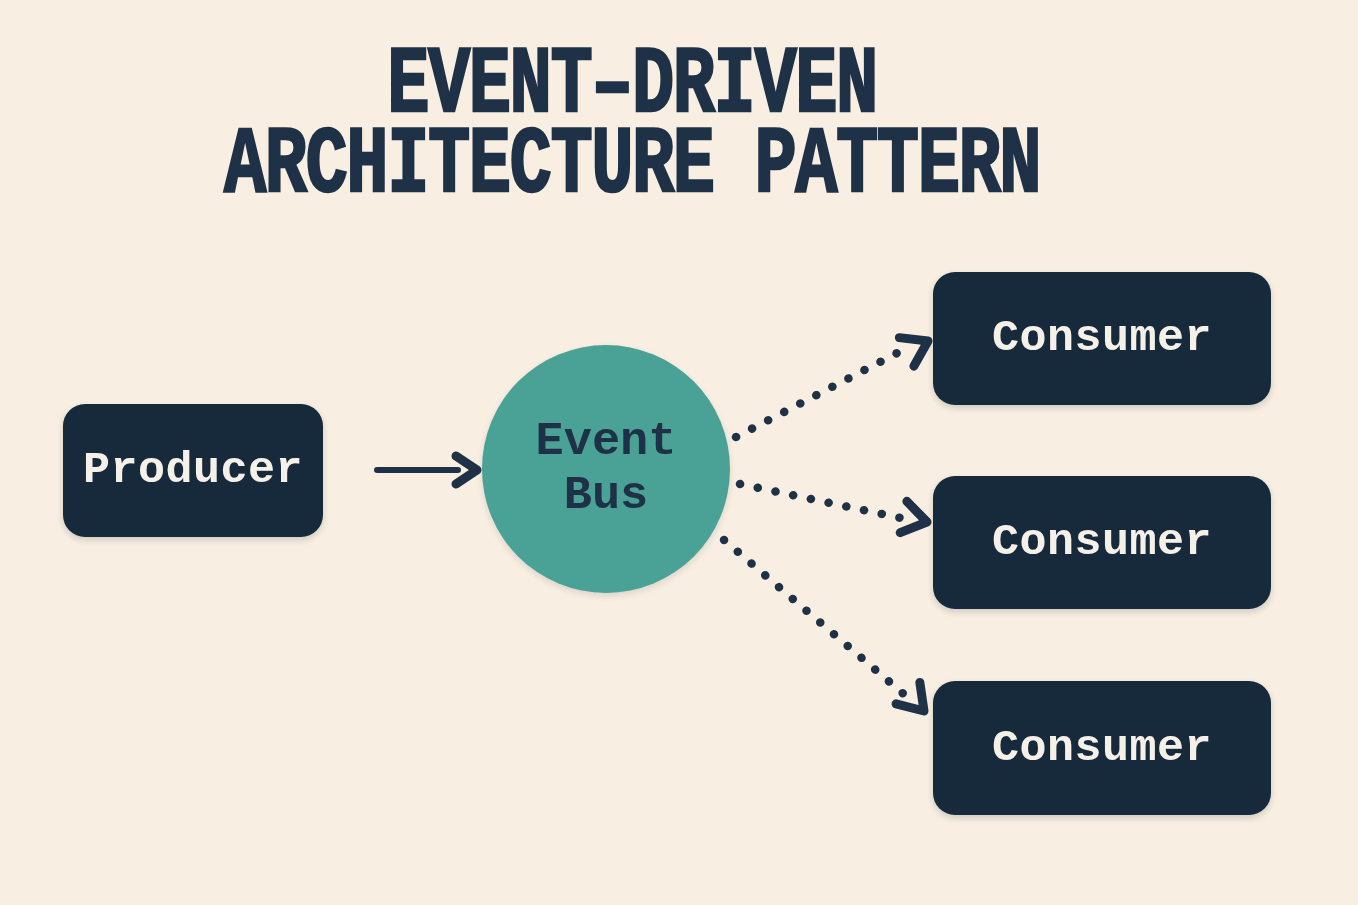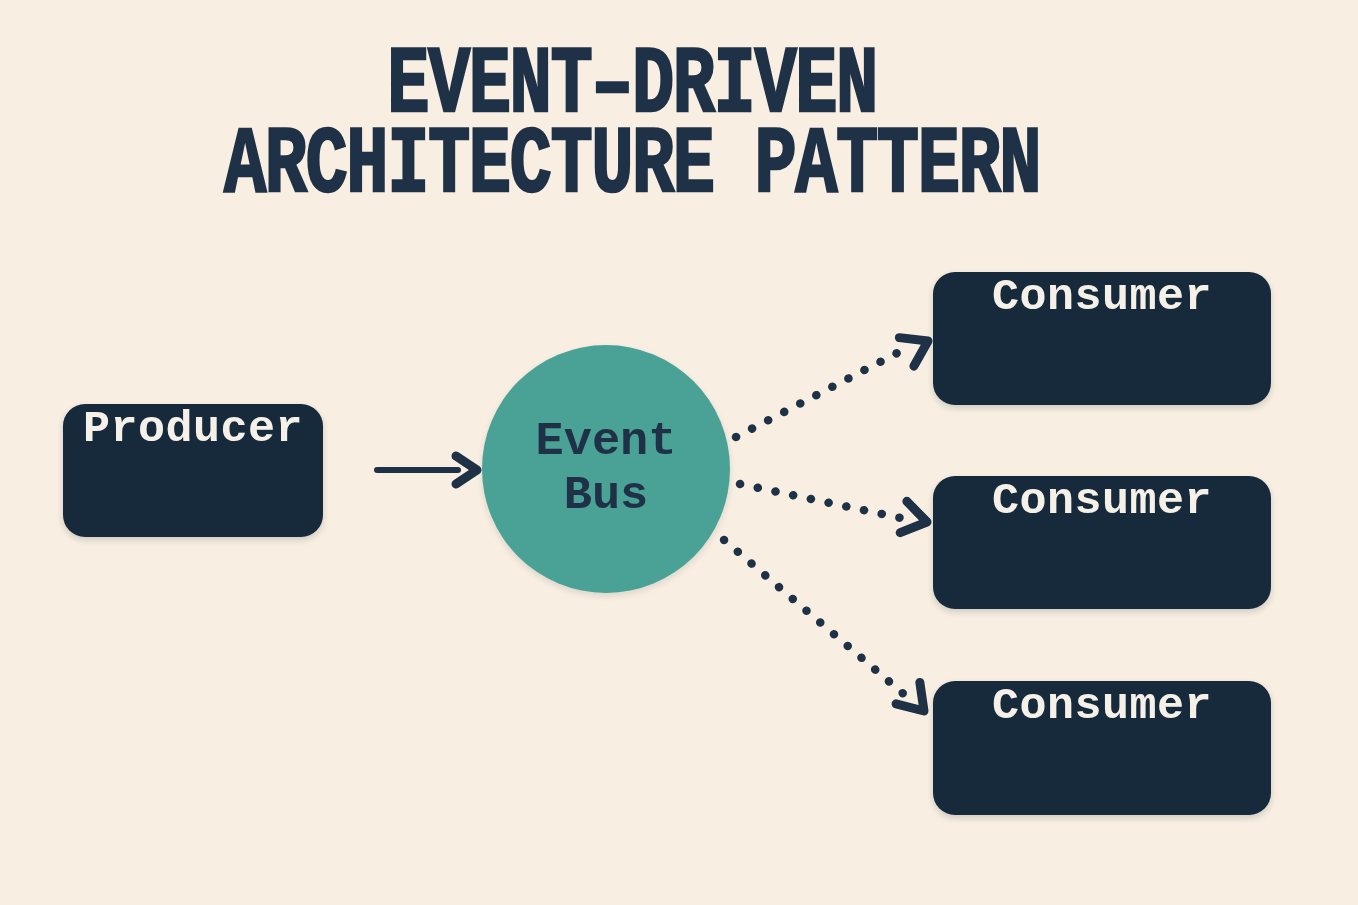--- a/index.html
+++ b/index.html
@@ -36,21 +36,21 @@
     white-space: nowrap;
     -webkit-text-stroke: 2.5px var(--ink, #1f3146);
   }
 
   
   .node-box {
     position: absolute;
     background: var(--node-navy, #172a3c);
     border-radius: 22px;
     display: flex;
-    align-items: flex-start;
+    align-items: center;
     justify-content: center;
     box-shadow: 0 3px 6px rgba(23, 42, 60, 0.18);
   }
   .node-box .node-label {
     color: var(--label-light, #f6f1e8);
     font-size: 45px;
     font-weight: 600;
     letter-spacing: 0.5px;
   }
   .producer {

